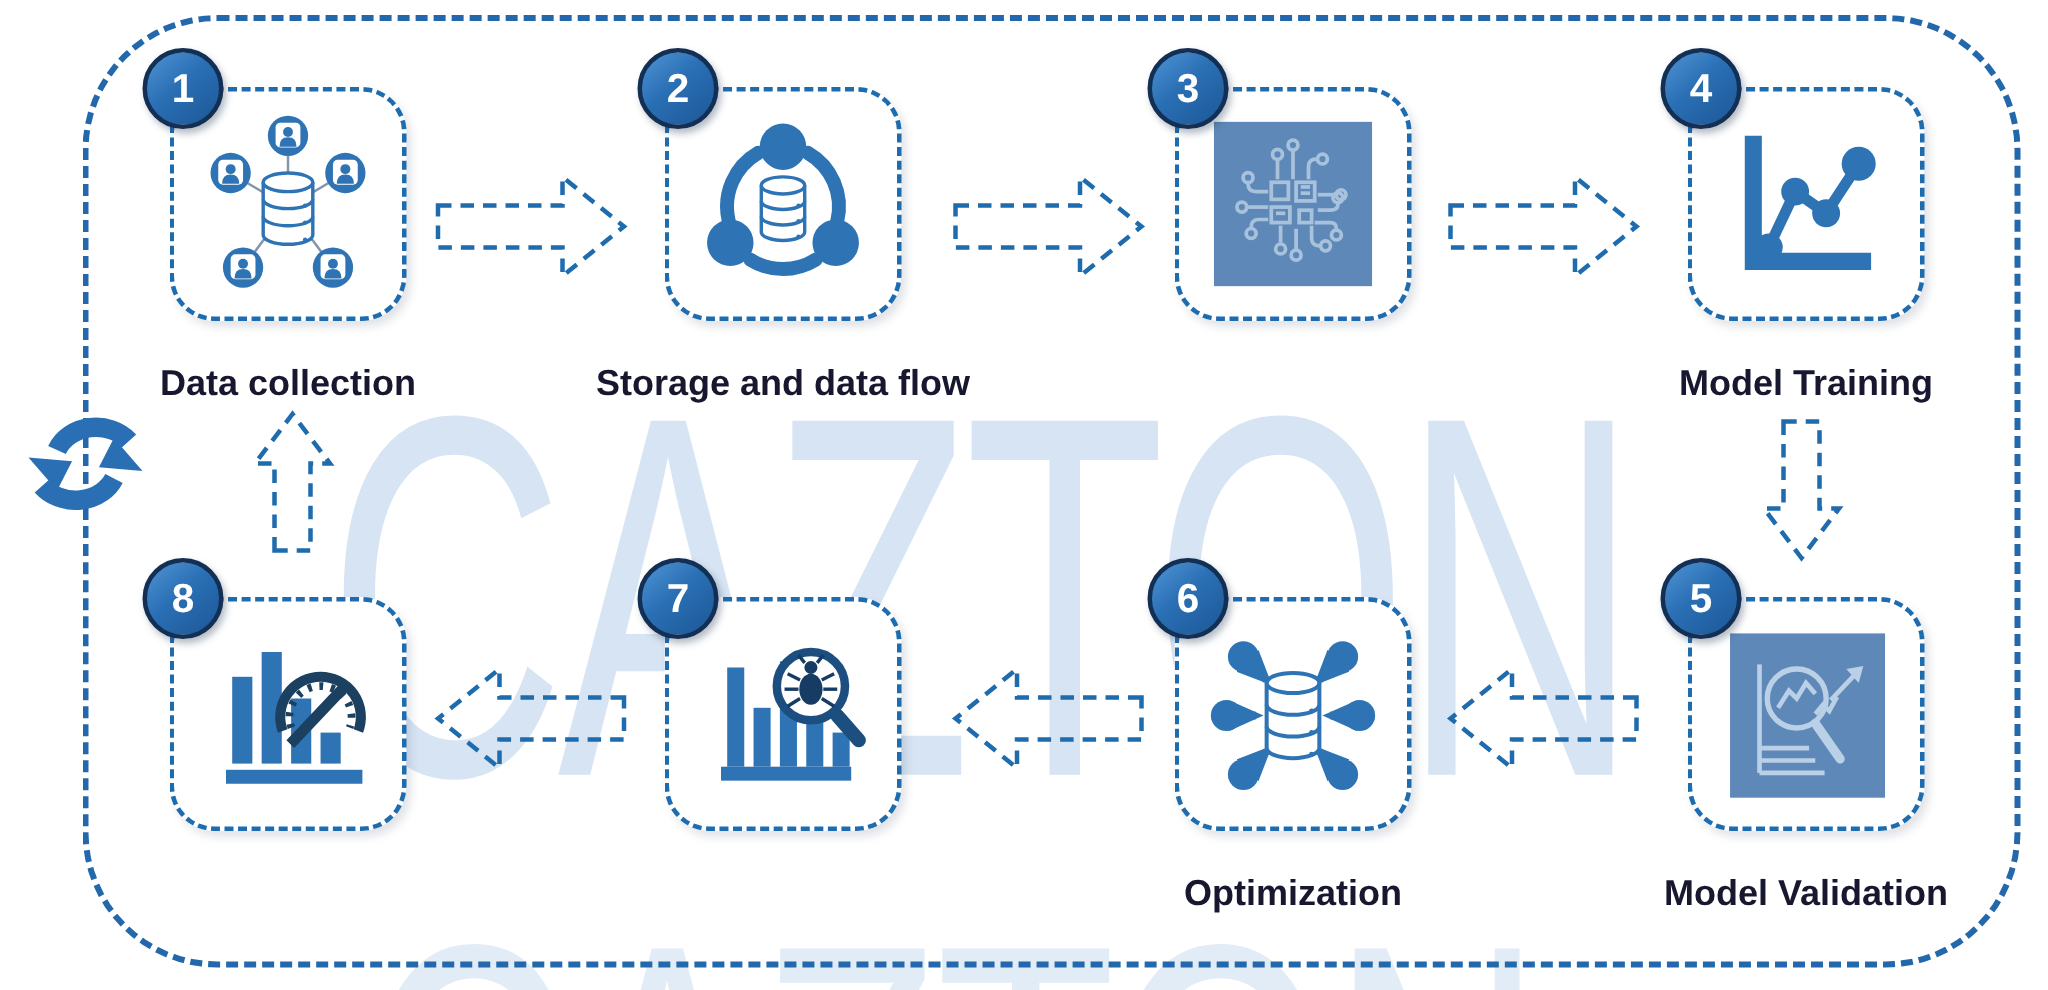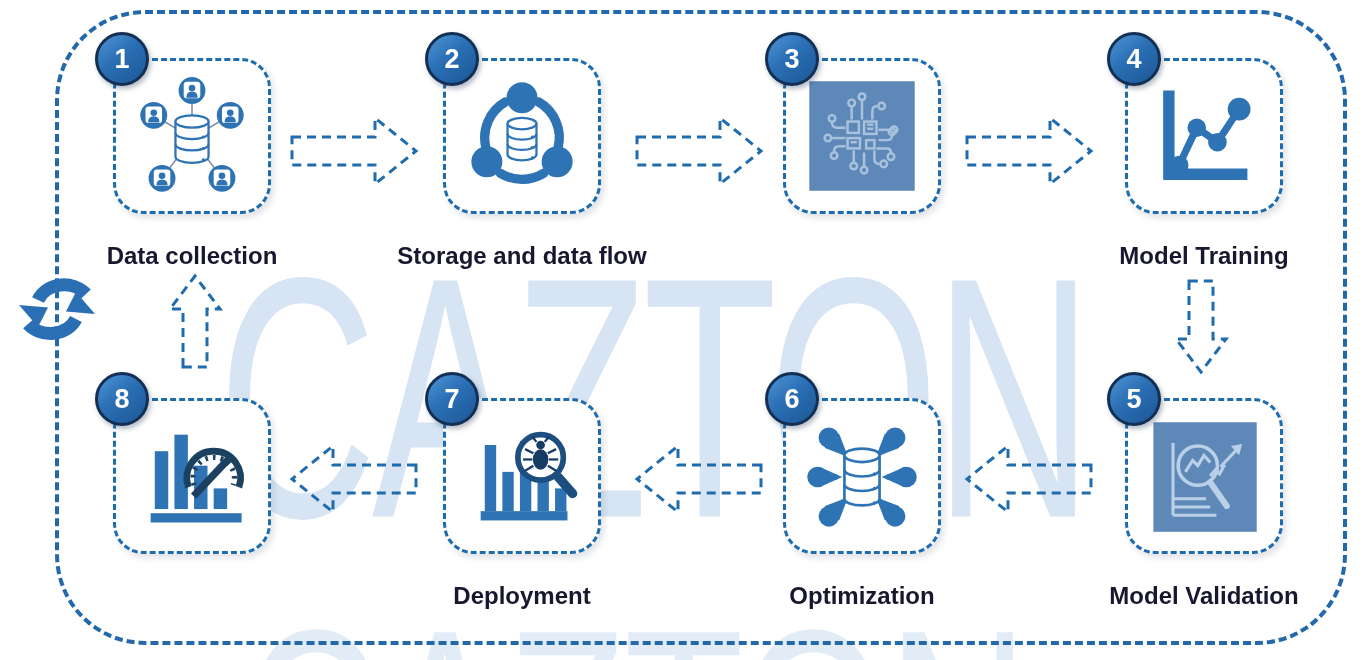--- a/index.html
+++ b/index.html
@@ -268,21 +268,20 @@
             <line x1="70" y1="44" x2="61" y2="44"></line>
             <line x1="71" y1="50" x2="63" y2="55"></line>
           <line x1="85" y1="38" x2="93" y2="34"></line>
             <line x1="86" y1="44" x2="95" y2="44"></line>
             <line x1="85" y1="50" x2="93" y2="55"></line>
         </g>
         <circle cx="78" cy="30" r="4.2" fill="#163c64"></circle>
         <ellipse cx="78" cy="44" rx="7.5" ry="10" fill="#163c64"></ellipse>
       </svg>
     </div>
-    <div class="label">Deployment</div>
   </div>
 
   <div class="step" style="left:783px;top:398px">
     <div class="badge">6</div>
     <div class="box">
       <svg width="124" height="124" viewBox="0 0 120 120">
         <defs>
           <marker id="ah6" markerWidth="5" markerHeight="5" refX="3.5" refY="2" orient="auto">
             <path d="M0,0 L4.5,2 L0,4 Z" fill="#2e74b5"></path>
           </marker>

